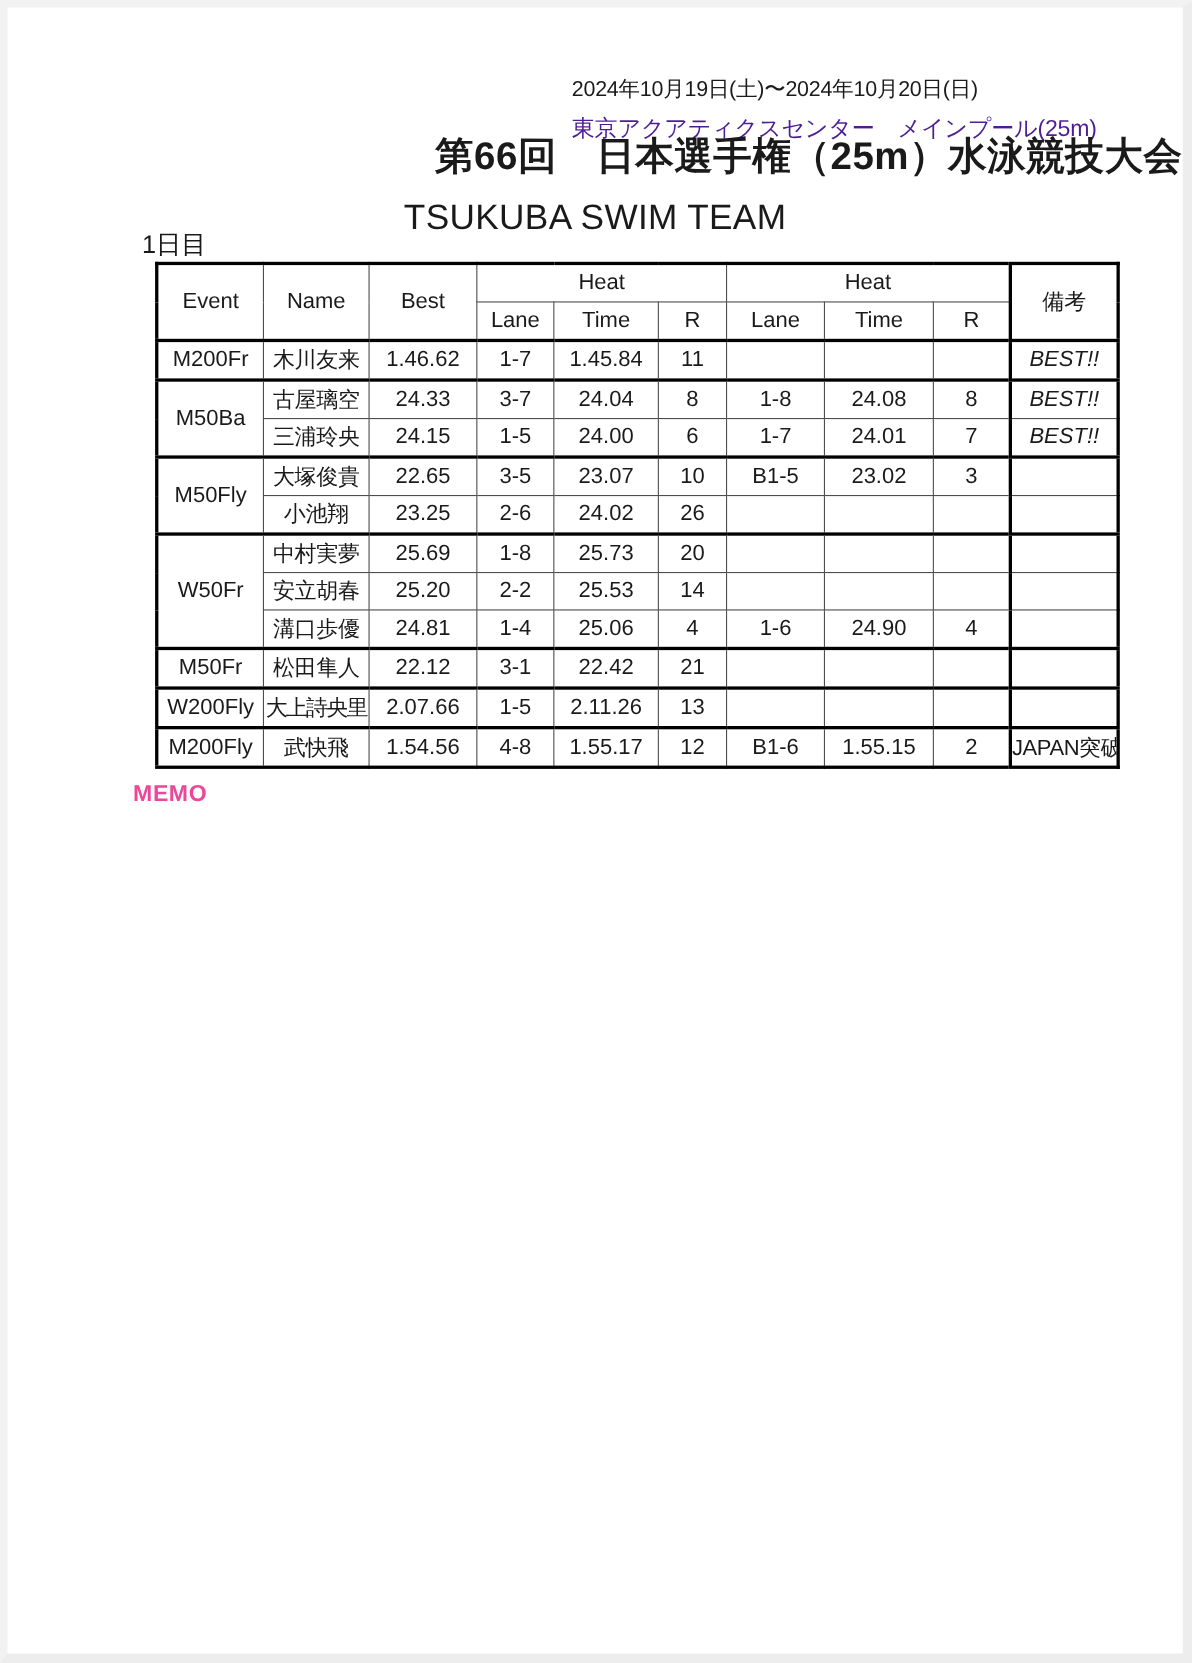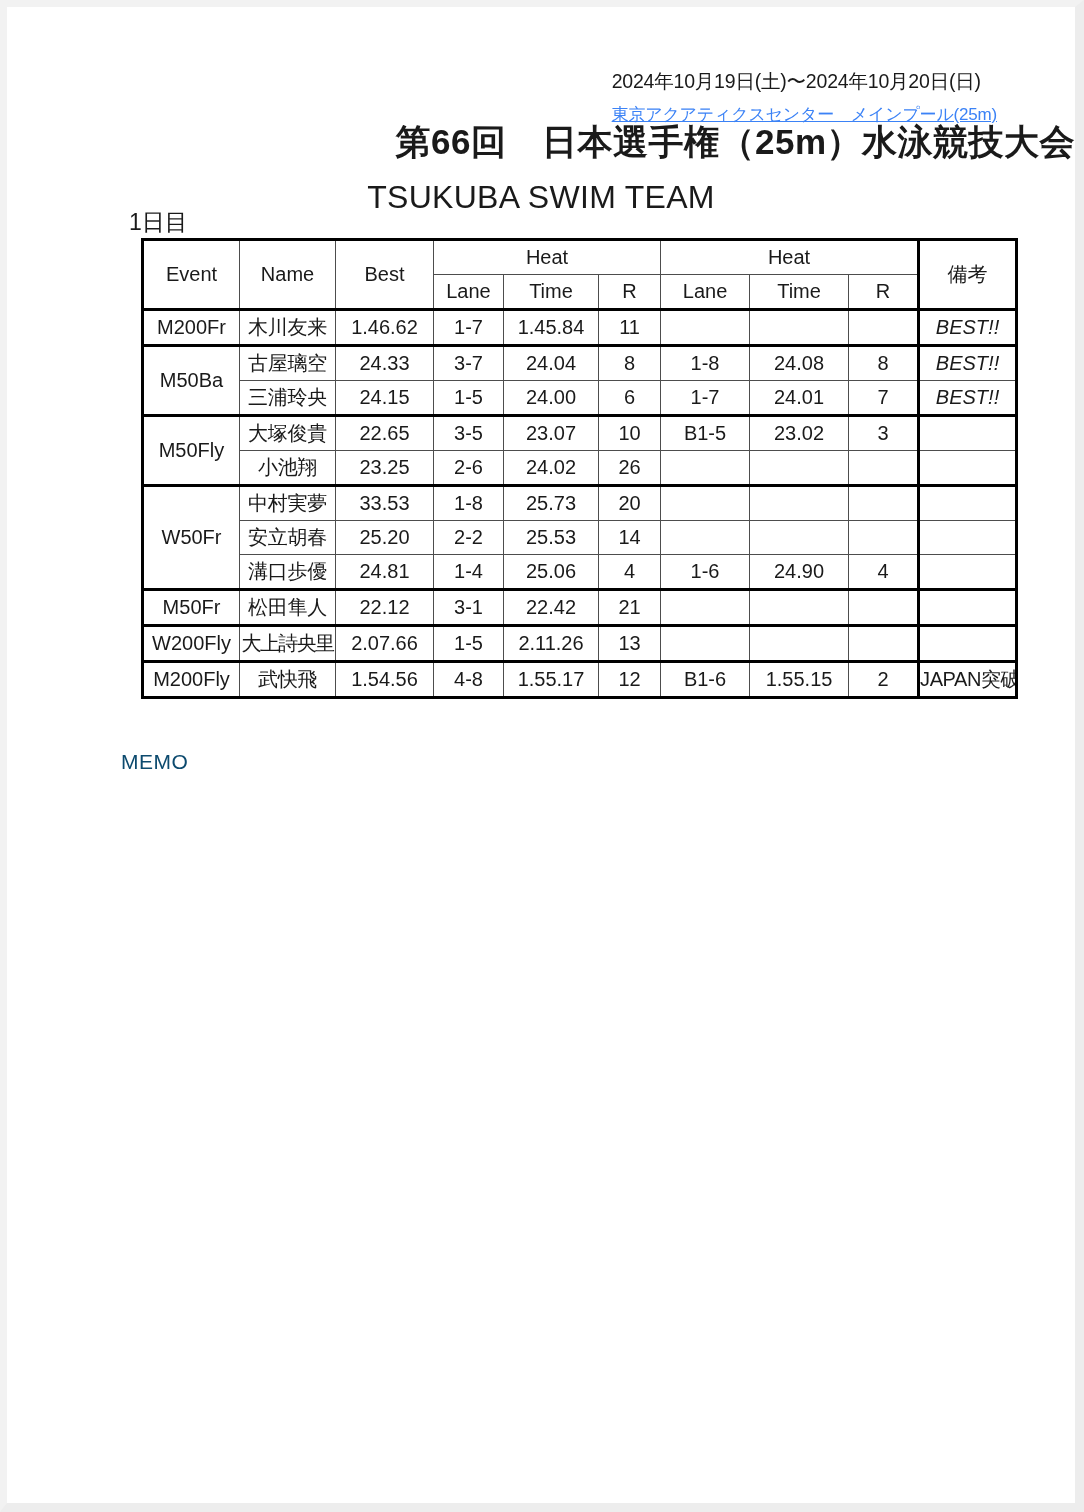--- a/index.html
+++ b/index.html
@@ -42,26 +42,25 @@
     line-height: 1.42;
     margin-top: 25px;
   }
   .hdr-date {
     font-size: 19.5px;
     letter-spacing: -0.2px;
     color: #1a1a1a;
     white-space: nowrap;
   }
   .hdr-venue {
-    font-size: 17px;
+    font-size: 21px;
     letter-spacing: -0.2px;
-    color: #3b82f6;
+    color: #4c1d95;
     white-space: nowrap;
     margin-top: 7px;
-    text-decoration: underline;
   }
   .title-main {
     position: absolute;
     left: 0; right: 0;
     top: 112px;
     text-align: right;
     font-size: 35px;
     font-weight: bold;
     letter-spacing: 0.5px;
     white-space: nowrap;
@@ -135,24 +134,25 @@
   }
   .note-small {
     color: #e2685c;
     font-size: 15px;
     letter-spacing: -0.4px;
   }
 
   .memo {
     position: absolute;
     left: 114px;
-    top: 743px;
+    top: 703px;
     font-size: 21px;
-    color: #0c4a6e;
+    color: #ec4899;
     letter-spacing: 0.5px;
+    font-weight: bold;
   }
 </style>
 </head>
 <body>
 
 <div class="page">
   <div class="sheet">
 
     <div class="hdr-lines">
       <div class="hdr-date">2024年10月19日(土)〜2024年10月20日(日)</div>
@@ -250,21 +250,21 @@
               <td>24.02</td>
               <td>26</td>
               <td></td>
               <td></td>
               <td></td>
               <td class="bd-left-heavy"></td>
             </tr>
             <tr>
               <td class="ev-cell bd-top-heavy" rowspan="3">W50Fr</td>
               <td class="name-cell bd-top-heavy">中村実夢</td>
-              <td class=" bd-top-heavy">33.53</td>
+              <td class=" bd-top-heavy">25.69</td>
               <td class=" bd-top-heavy">1-8</td>
               <td class=" bd-top-heavy">25.73</td>
               <td class=" bd-top-heavy">20</td>
               <td class=" bd-top-heavy"></td>
               <td class=" bd-top-heavy"></td>
               <td class=" bd-top-heavy"></td>
               <td class="bd-left-heavy bd-top-heavy"></td>
             </tr>
             <tr>
               <td class="name-cell">安立胡春</td>

